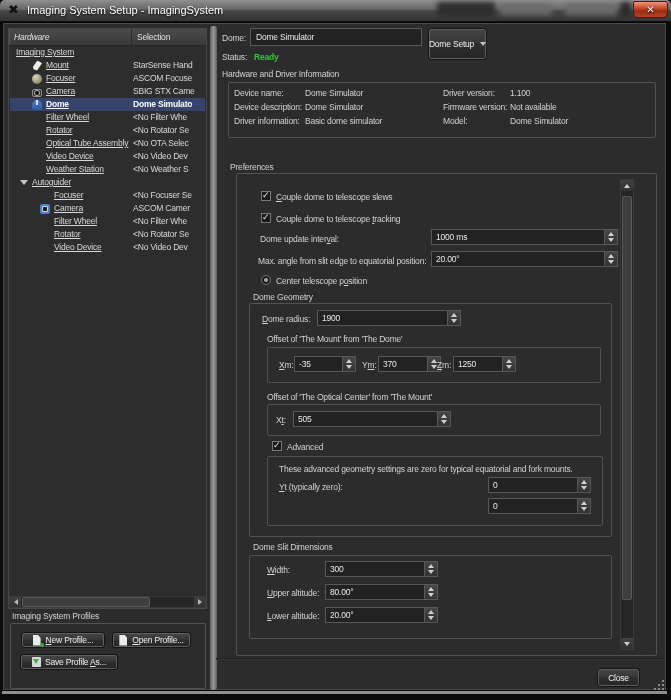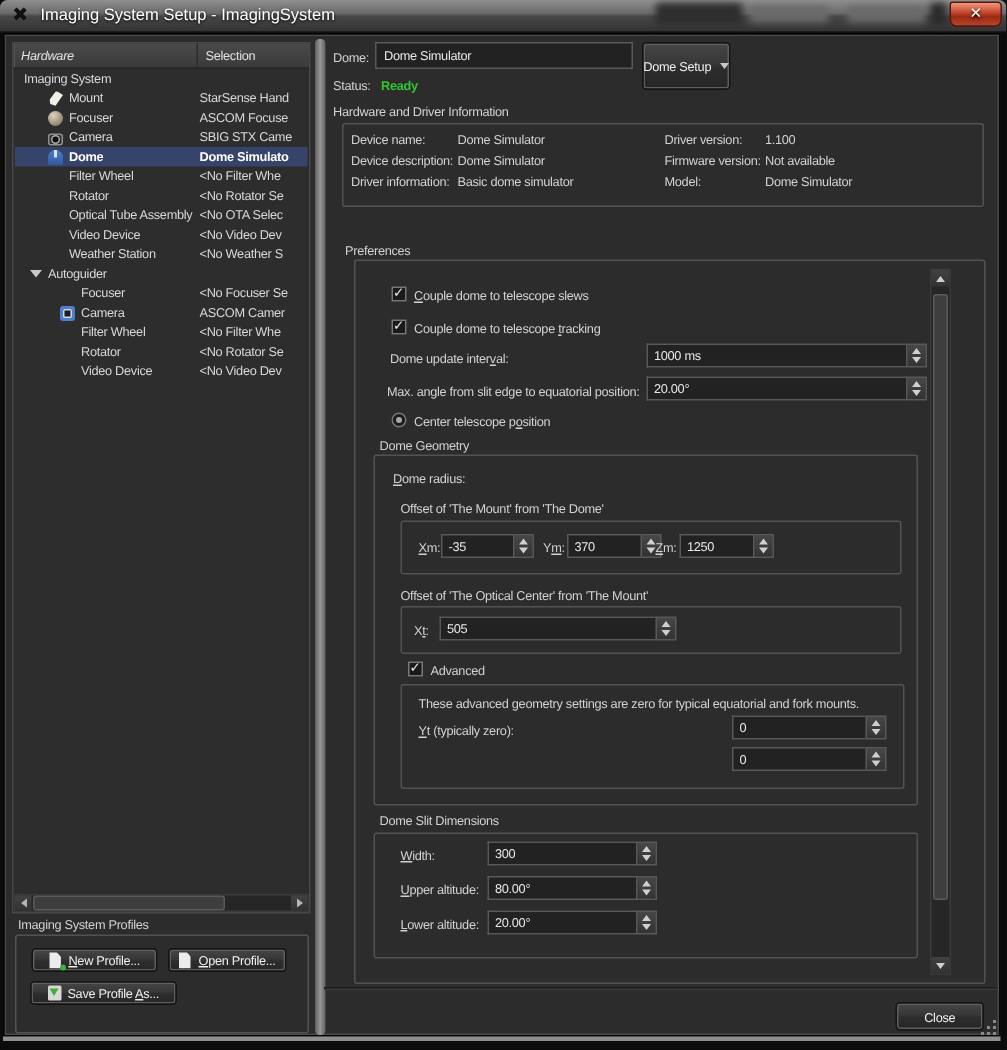--- a/index.html
+++ b/index.html
@@ -63,21 +63,21 @@
   .tree { position:absolute; left:8px; top:28px; width:199px; height:581px;
     background:#2d2d2d; border:1px solid #474747; }
   .thead { position:absolute; left:0; top:0; right:0; height:17px; display:flex;
     background:linear-gradient(#4a4a4a,#3a3a3a); border-bottom:1px solid #242424; }
   .thead .hc { font-size:8.5px; letter-spacing:-0.2px; color:#e2e2e2; line-height:16px;
     padding-left:5px; }
   .thead .hc.c1 { width:123px; border-right:1px solid #2a2a2a; box-shadow:1px 0 0 #555 inset;font-style:italic; }
   .thead .hc.c2 { flex:1; }
   .trow { position:absolute; left:1px; right:1px; height:13px; display:flex;
     font-size:8.5px; letter-spacing:-0.2px; line-height:13px; color:#d8d8d8; }
-  .trow .hw { width:123px; display:flex; align-items:center; overflow:hidden; white-space:nowrap; }
+  .trow .hw { width:123px; display:flex; align-items:center; overflow:hidden; white-space:nowrap;text-decoration:underline; }
   .trow .sel { flex:1; overflow:hidden; white-space:nowrap; }
   .trow.selected { background:var(--selection_highlight); }
   .trow.selected .hw, .trow.selected .sel { color:#ffffff; font-weight:bold; }
   .twisty { width:0; height:0; border-left:4px solid transparent; border-right:4px solid transparent;
     border-top:5px solid #c8c8c8; margin-right:4px; flex:none; }
   .ic { width:10px; height:10px; margin-right:4px; position:relative; flex:none; }
   .ic-mount { background:#efefe8; clip-path:polygon(10% 60%,55% 0,100% 28%,50% 100%,15% 88%); }
   .ic-focuser { border-radius:50%; background:radial-gradient(circle at 35% 30%,#ded5bf,#978d74 65%,#5f584a); }
   .ic-camera { height:8px; margin-top:2px; background:#2e2e2e; border:1px solid #909090; border-radius:2px; }
   .ic-camera::after { content:""; position:absolute; left:2px; top:1px; width:4px; height:4px;
@@ -314,20 +314,27 @@
       </span>
     </div>
 
   <span class="rb on" style="left:261px;top:275px"></span>
   <span class="lb" style="left:276px;top:276px">Center telescope p<u>o</u>sition</span>
 
   <span class="lb" style="left:253px;top:292px">Dome Geometry</span>
   <div class="gb" style="left:249px;top:303px;width:363px;height:234px"></div>
 
   <span class="lb" style="left:262px;top:314px"><u>D</u>ome radius:</span>
+  <div class="sb" style="left:317px;top:310px;width:144px">
+    <span class="v">1900</span>
+    <span class="btns">
+        <i class="tu"></i>
+        <i class="td"></i>
+      </span>
+    </div>
 
   <span class="lb" style="left:267px;top:334px">Offset of 'The Mount' from 'The Dome'</span>
   <div class="gb" style="left:267px;top:347px;width:334px;height:36px"></div>
   <span class="lb" style="left:279px;top:360px"><u>X</u>m:</span>
   <div class="sb" style="left:294px;top:356px;width:62px">
     <span class="v">-35</span>
     <span class="btns">
         <i class="tu"></i>
         <i class="td"></i>
       </span>
@@ -411,18 +418,18 @@
     <span class="sarrow" style="left:0;top:0;width:12px;height:11px">
         <i class="tu"></i>
       </span>
     <span class="sthumb" style="left:1px;top:16px;width:10px;height:404px"></span>
     <span class="sarrow" style="left:0;bottom:0;width:12px;height:11px">
         <i class="td"></i>
       </span>
   </div>
 
   <div class="sep"></div>
-  <div class="btn" style="left:597px;top:668px;width:59px;height:19px">
+  <div class="btn" style="left:597px;top:668px;width:43px;height:19px">
     <span>Close</span>
     </div>
   <div class="grip"></div>
 
 </div>
 
 </body></html>

